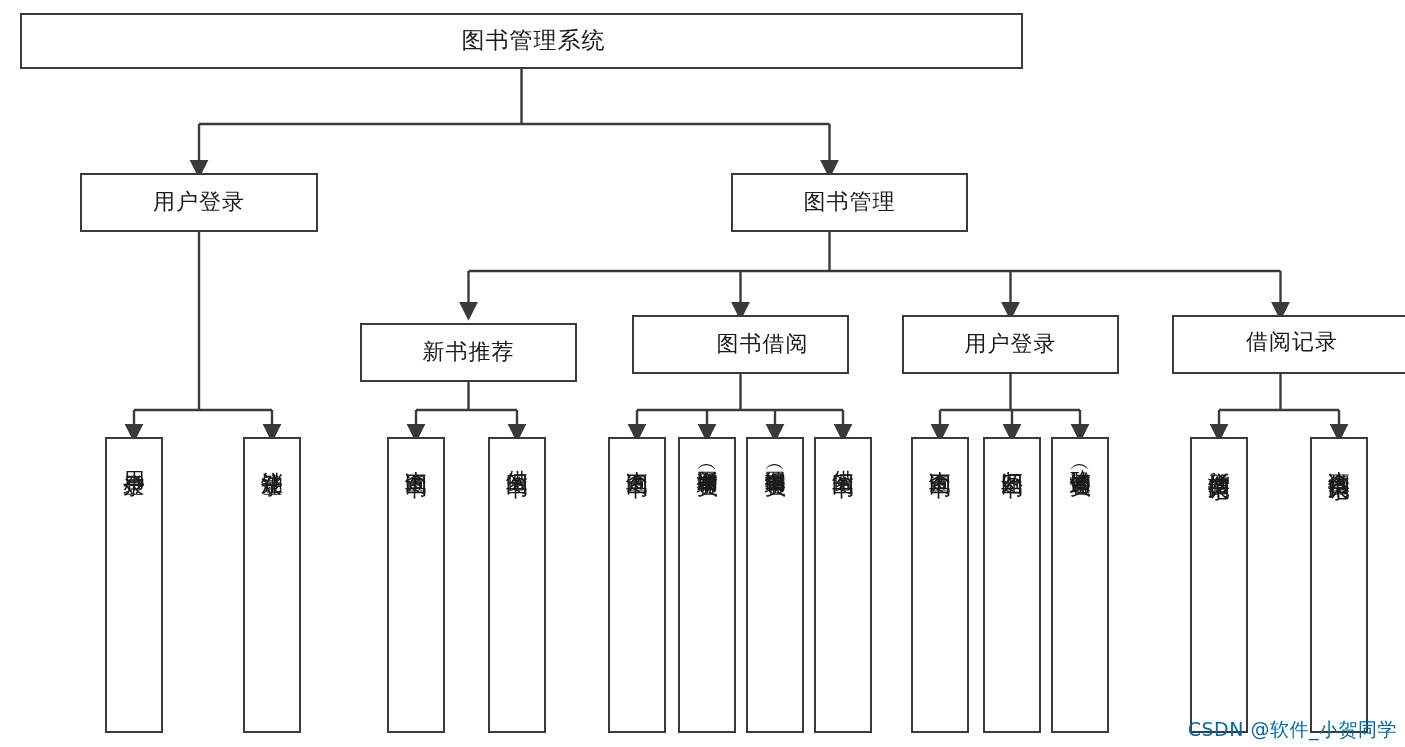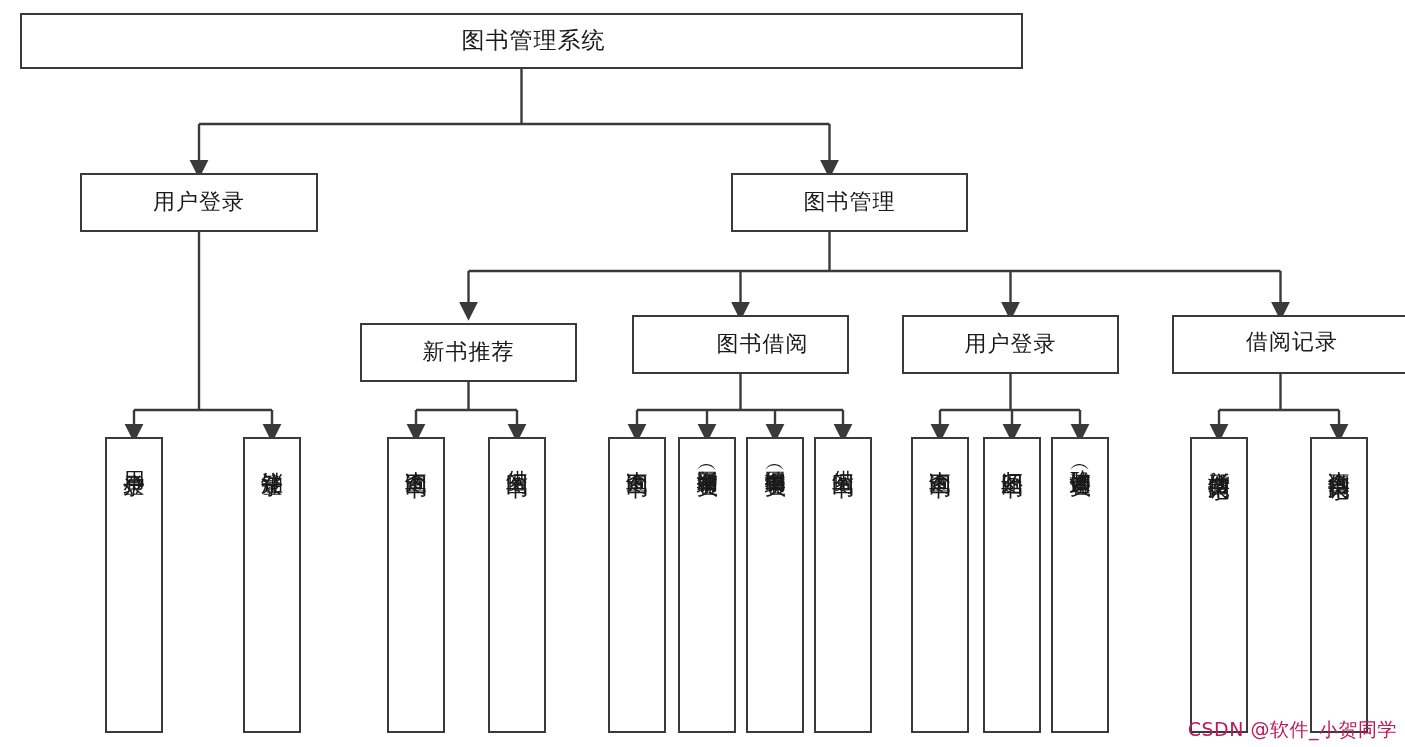--- a/index.html
+++ b/index.html
@@ -64,21 +64,21 @@
     letter-spacing: 1px;
   }
   #root.node .label {
     font-size: 23px;
   }
   .watermark {
     position: absolute;
     right: 8px;
     bottom: 4px;
     font-size: 19px;
-    color: #be185d;
+    color: #0369a1;
     letter-spacing: 0.5px;
     white-space: nowrap;
     z-index: 3;
     font-family: "DejaVu Sans", "Liberation Sans", sans-serif;
   }
 </style>
 </head>
 <body>
 
 <div id="canvas">

